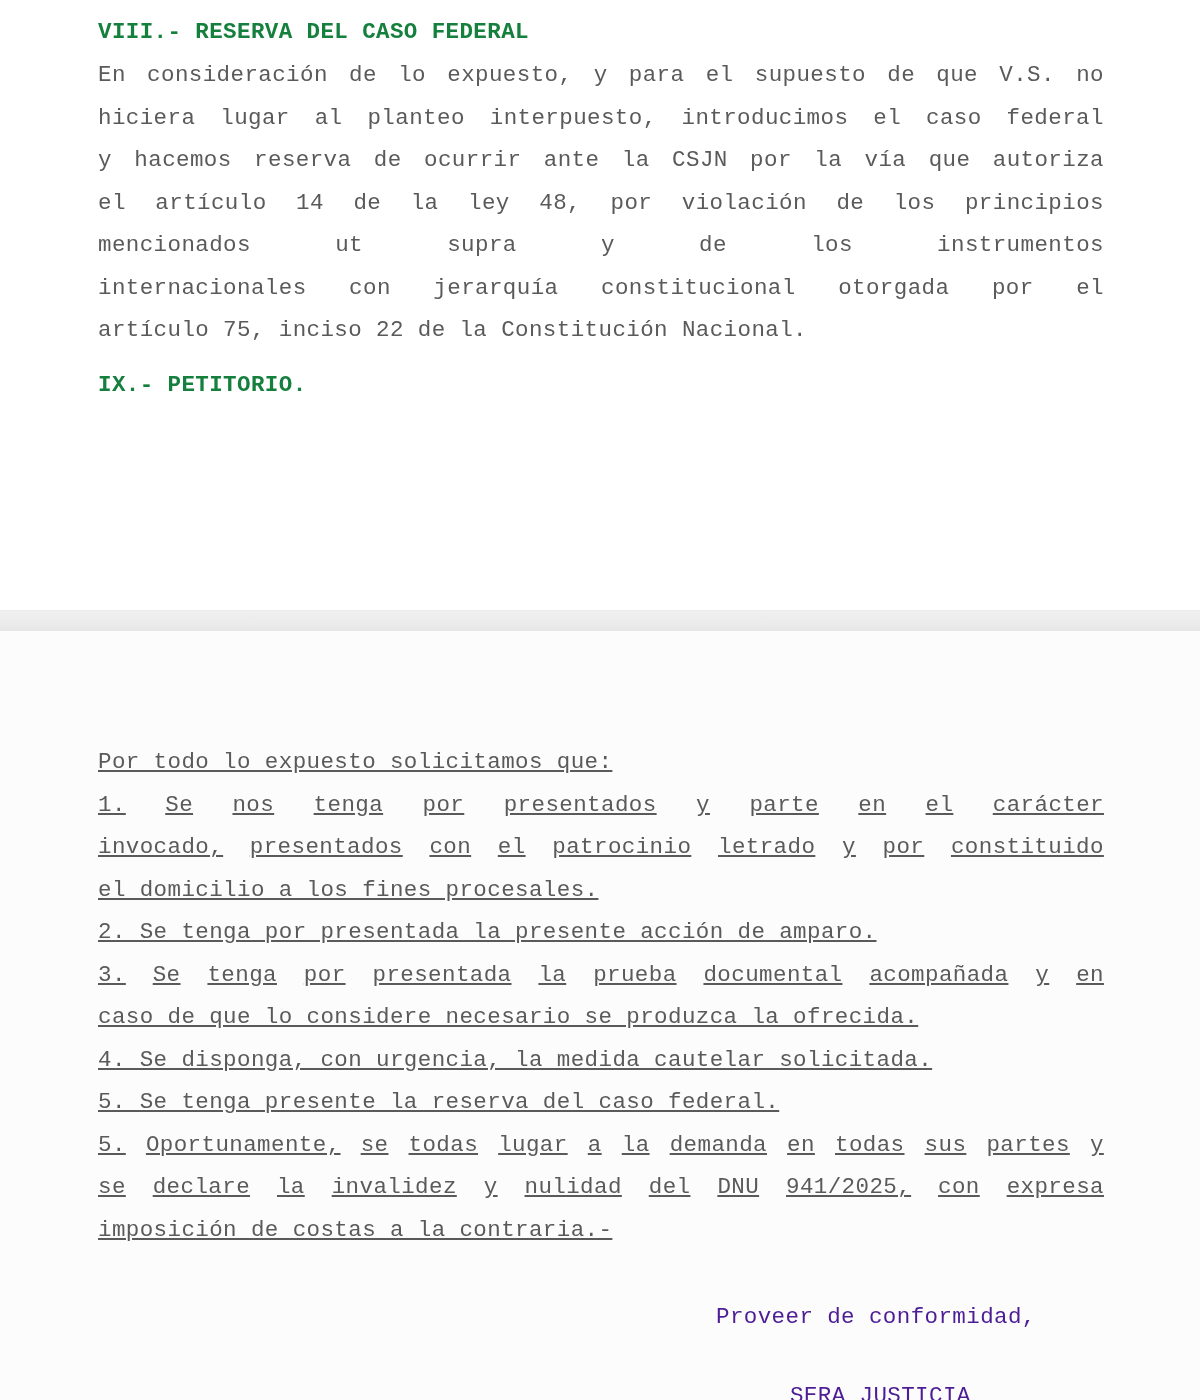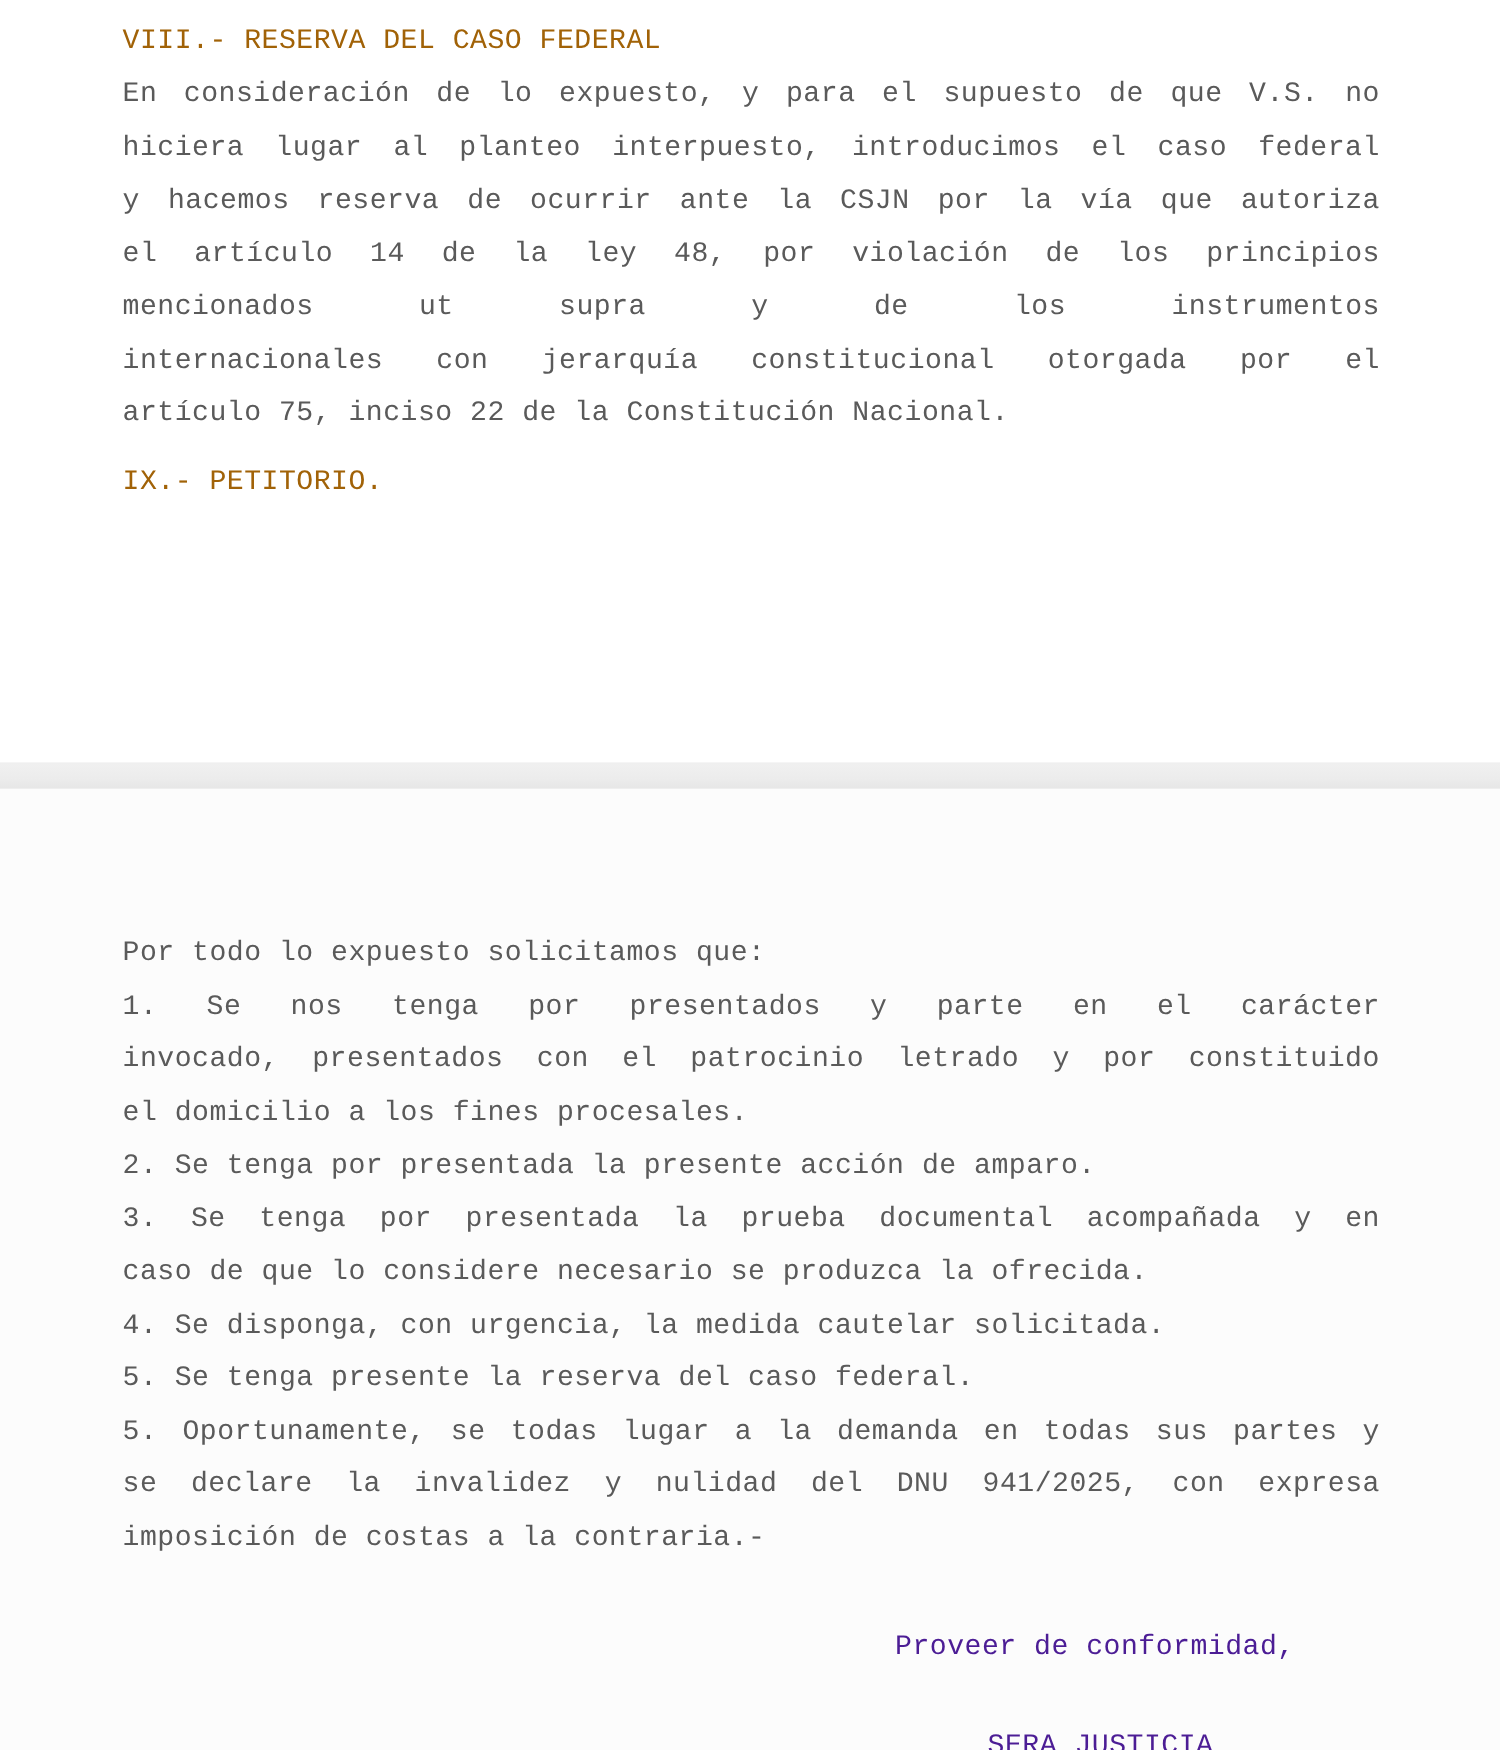--- a/index.html
+++ b/index.html
@@ -22,21 +22,21 @@
     }
     #page-2 { top: 631px; height: 769px; background: #fcfcfc; }
     .text-block {
       position: absolute; left: 98px; width: 1006px;
       font-size: 22.5px; line-height: 42.5px;
       text-align: justify;
       letter-spacing: 0.4px;
     }
     .heading {
       position: absolute; left: 98px;
-      font-weight: normal; color: #a16207;
+      font-weight: bold; color: #15803d;
       font-size: 22.5px; line-height: 30px;
       letter-spacing: 0.4px;
       text-align: right;
     }
     .line { display: block; text-align: justify; text-align-last: justify; white-space: nowrap; }
     .line.last { text-align-last: left; }
     .signature {
       position: absolute; font-size: 22.5px; line-height: 42px; color: #4c1d95;
       letter-spacing: 0.4px;
     }
@@ -123,21 +123,21 @@
       </span>
     <span class="line last">artículo 75, inciso 22 de la Constitución Nacional.</span>
   </div>
 
   <div class="heading" style="top:370px;">IX.- PETITORIO.</div>
 </div>
 
 <div class="gutter"></div>
 
 <div class="page" id="page-2">
-  <div class="text-block" style="top:110px;">
+  <div class="text-block" style="top:110px;text-decoration:underline;">
     <span class="line last">Por todo lo expuesto solicitamos que:</span>
     <span class="line" style="display: flex; justify-content: space-between;">
         <span>1.</span>
         <span>Se</span>
         <span>nos</span>
         <span>tenga</span>
         <span>por</span>
         <span>presentados</span>
         <span>y</span>
         <span>parte</span>

